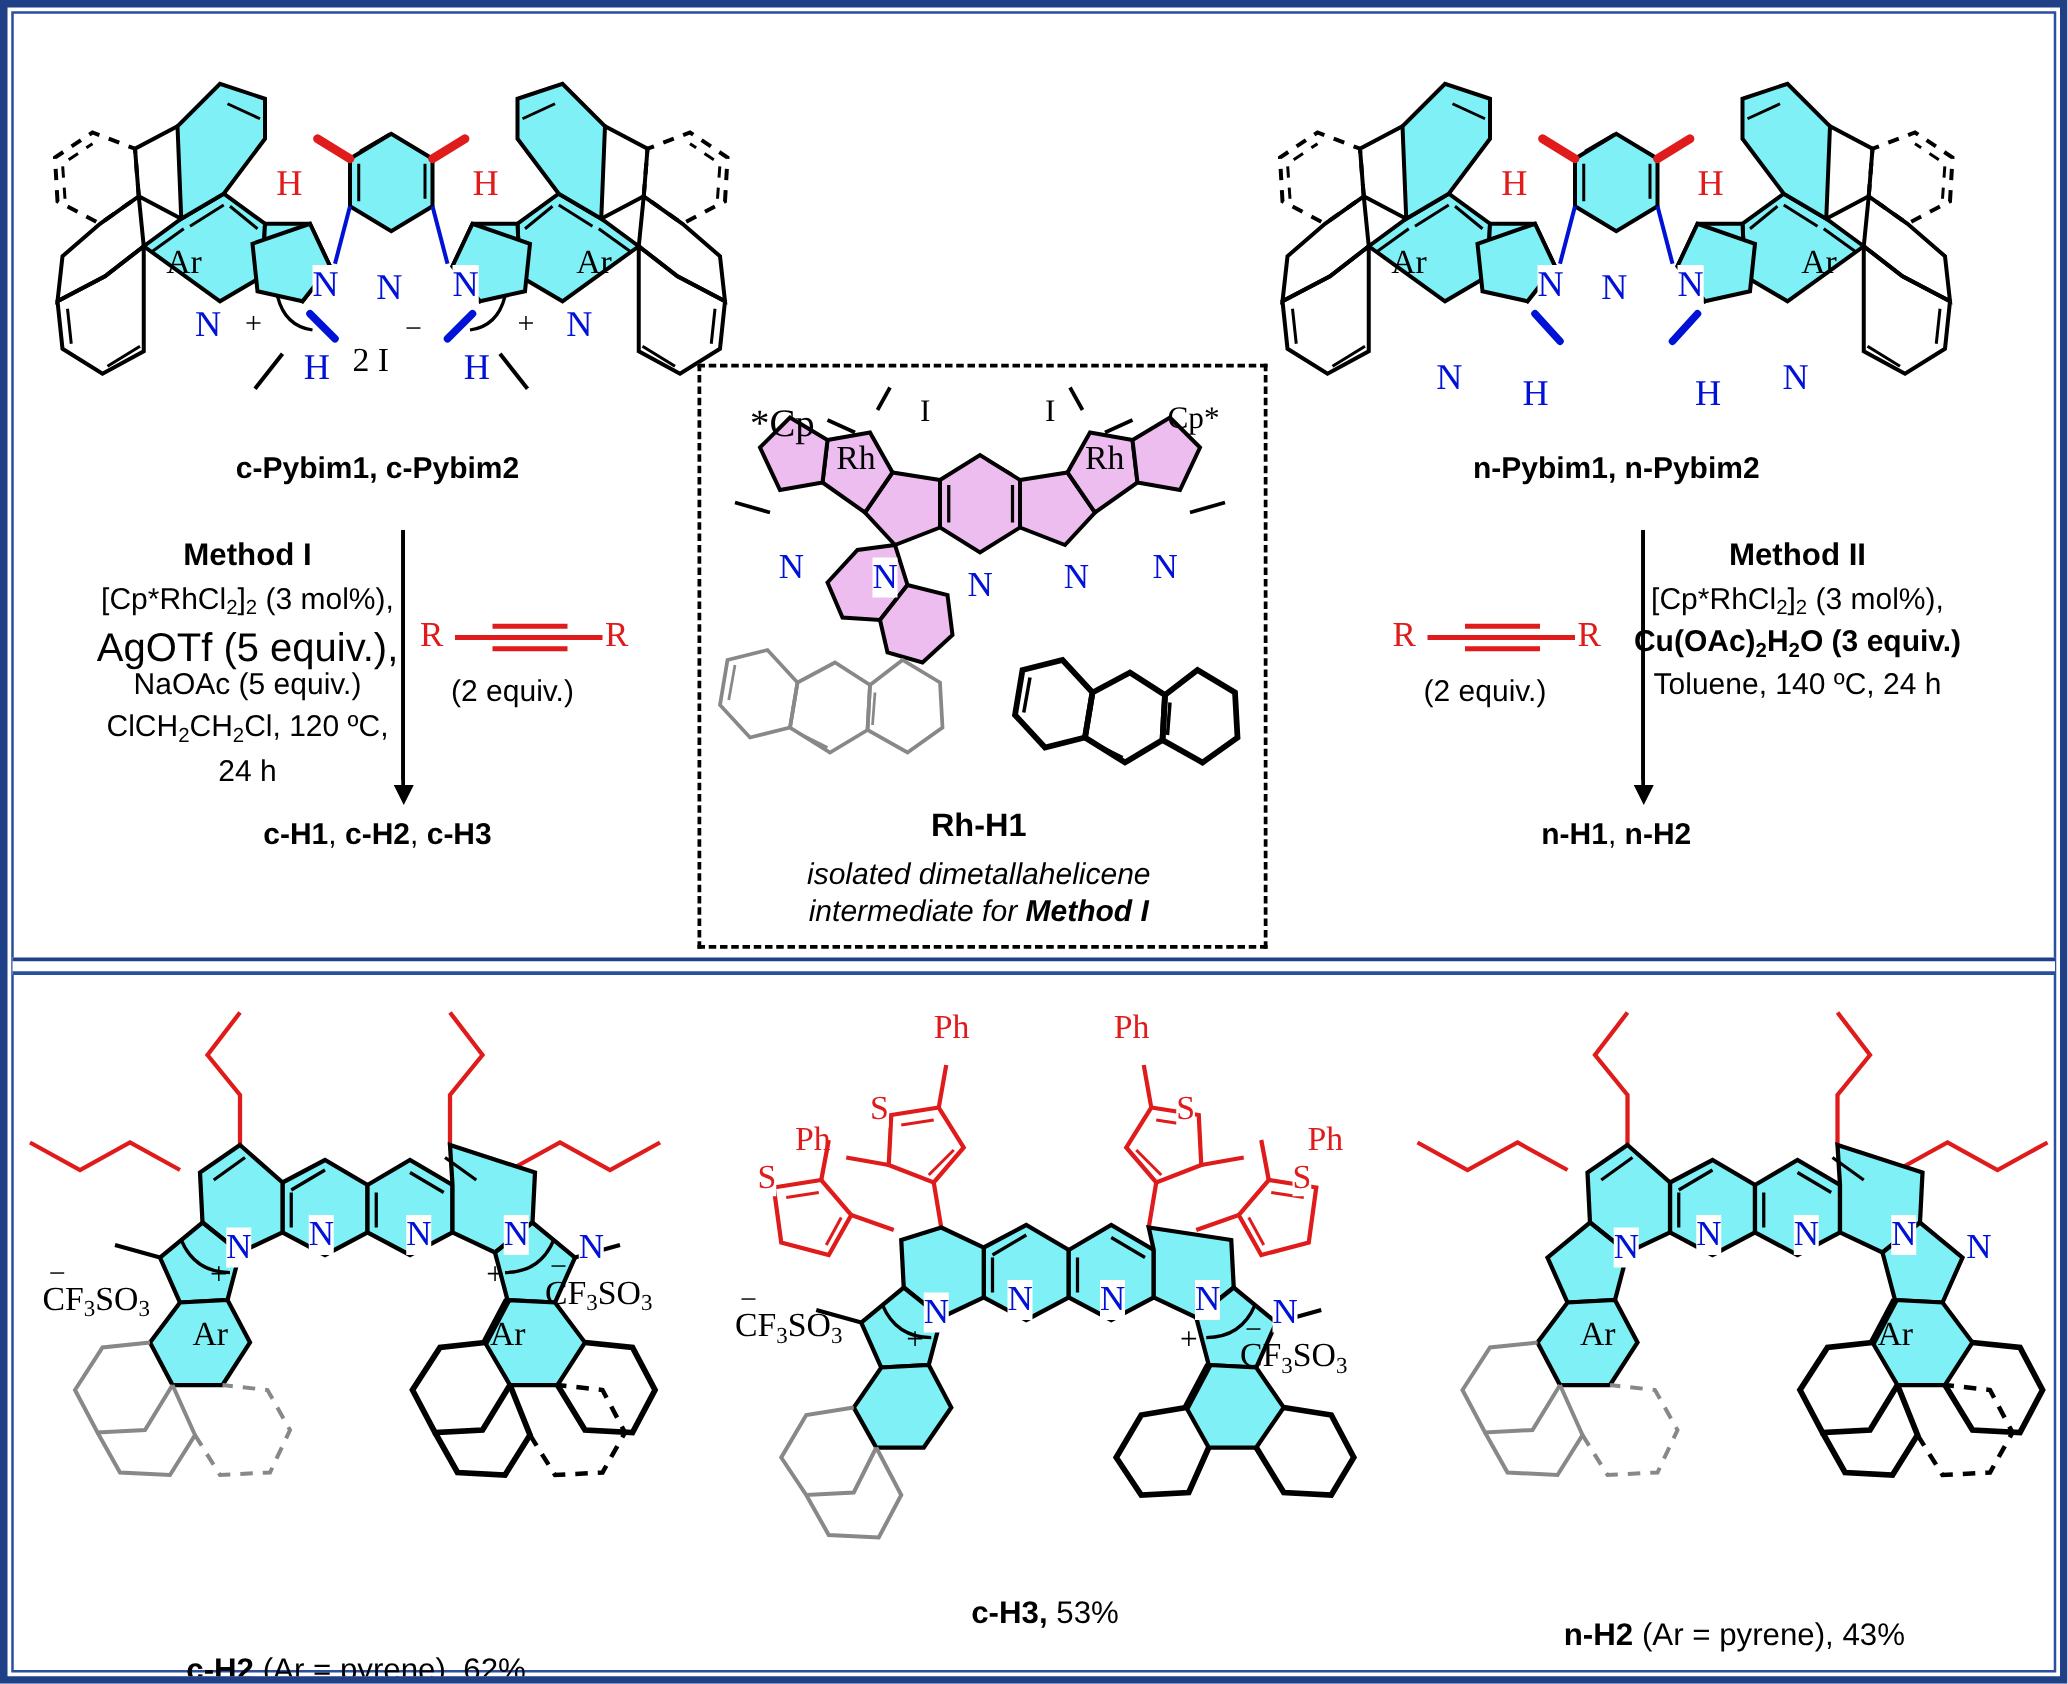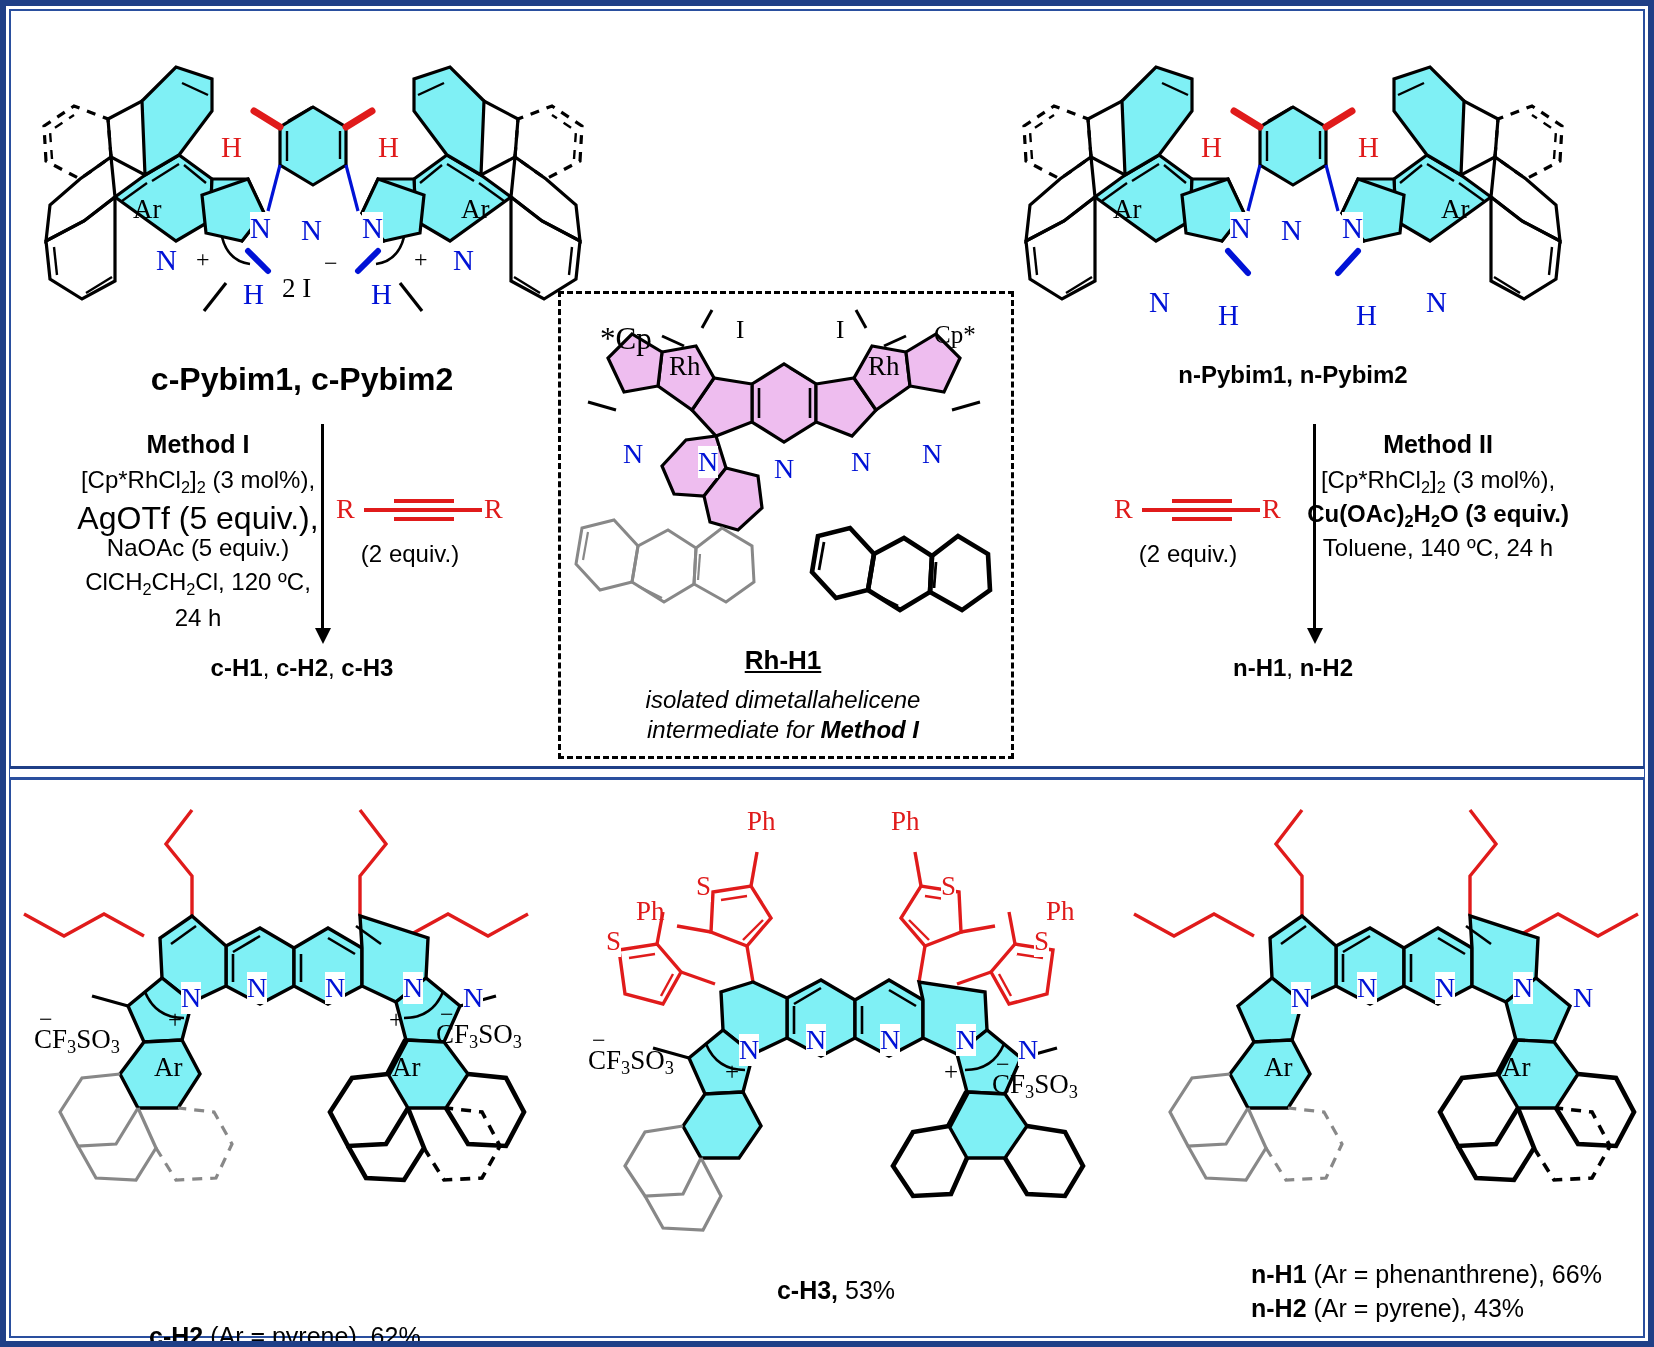--- a/index.html
+++ b/index.html
@@ -148,21 +148,21 @@
   <div class="txt lbl" style="left:150px;top:238px;font-size:29px;color:#0012D6;background:#fff;">N</div>
   <div class="txt lbl" style="left:356px;top:206px;font-size:29px;color:#0012D6;background:#fff;">N</div>
   <div class="txt lbl" style="left:447px;top:238px;font-size:29px;color:#0012D6;background:#fff;">N</div>
   <div class="txt lbl" style="left:237px;top:272px;font-size:29px;color:#0012D6;">H</div>
   <div class="txt lbl" style="left:365px;top:272px;font-size:29px;color:#0012D6;">H</div>
   <div class="txt lbl" style="left:190px;top:240px;font-size:24px;">+</div>
   <div class="txt lbl" style="left:408px;top:240px;font-size:24px;">+</div>
   <div class="txt lbl" style="left:318px;top:244px;font-size:24px;">−</div>
   <div class="txt lbl" style="left:276px;top:267px;font-size:27px;">2 I</div>
 
-  <div class="txt b ctr" style="left:296px;top:355px;font-size:32px;">c-Pybim1, c-Pybim2</div>
+  <div class="txt b ctr" style="left:296px;top:355px;font-size:24px;">c-Pybim1, c-Pybim2</div>
 
   <div class="vline" style="left:315px;top:418px;height:200px;"></div>
   <div class="arrow" style="left:315px;top:418px;height:206px;"></div>
 
   <div class="txt b ctr" style="left:192px;top:424px;font-size:25px;">Method I</div>
   <div class="txt ctr" style="left:192px;top:460px;font-size:24px;">[Cp*RhCl<sub>2</sub>]<sub>2</sub> (3 mol%),</div>
   <div class="txt ctr" style="left:192px;top:494px;font-size:32px;">AgOTf (5 equiv.),</div>
   <div class="txt ctr" style="left:192px;top:528px;font-size:24px;">NaOAc (5 equiv.)</div>
   <div class="txt ctr" style="left:192px;top:562px;font-size:24px;">ClCH<sub>2</sub>CH<sub>2</sub>Cl, 120 ºC,</div>
   <div class="txt ctr" style="left:192px;top:598px;font-size:24px;">24 h</div>
@@ -350,21 +350,21 @@
   <div class="txt lbl" style="left:830px;top:310px;font-size:25px;">I</div>
   <div class="txt lbl" style="left:928px;top:315px;font-size:25px;">Cp*</div>
   <div class="txt lbl" style="left:663px;top:345px;font-size:27px;">Rh</div>
   <div class="txt lbl" style="left:862px;top:345px;font-size:27px;">Rh</div>
   <div class="txt lbl" style="left:617px;top:432px;font-size:28px;color:#0012D6;background:#fff;">N</div>
   <div class="txt lbl" style="left:692px;top:440px;font-size:28px;color:#0012D6;background:#fff;">N</div>
   <div class="txt lbl" style="left:768px;top:447px;font-size:28px;color:#0012D6;background:#fff;">N</div>
   <div class="txt lbl" style="left:845px;top:440px;font-size:28px;color:#0012D6;background:#fff;">N</div>
   <div class="txt lbl" style="left:916px;top:432px;font-size:28px;color:#0012D6;background:#fff;">N</div>
 
-  <div class="txt b ctr" style="left:777px;top:639px;font-size:26px;text-decoration:underline;">Rh-H1</div>
+  <div class="txt b ctr" style="left:777px;top:639px;font-size:26px;">Rh-H1</div>
   <div class="txt ital ctr" style="left:777px;top:680px;font-size:24px;">isolated dimetallahelicene</div>
   <div class="txt ital ctr" style="left:777px;top:710px;font-size:24px;"><span>intermediate for </span><span class="b">Method I</span></div>
 
   <svg style="position:absolute;left:10px;top:790px;" width="520" height="400" viewBox="0 0 520 400">
 
     <g fill="none" stroke="#E01B1B" stroke-width="3.4">
       <polyline points="176,120 176,80 150,48 176,14"></polyline>
       <polyline points="344,120 344,80 370,48 344,14"></polyline>
       <polyline points="128,140 88,118 48,140 8,118"></polyline>
       <polyline points="392,140 432,118 472,140 512,118"></polyline>
@@ -575,16 +575,15 @@
   </svg>
 
   <div class="txt lbl" style="left:1285px;top:976px;font-size:28px;color:#0012D6;background:#fff;">N</div>
   <div class="txt lbl" style="left:1351px;top:966px;font-size:28px;color:#0012D6;background:#fff;">N</div>
   <div class="txt lbl" style="left:1429px;top:966px;font-size:28px;color:#0012D6;background:#fff;">N</div>
   <div class="txt lbl" style="left:1507px;top:966px;font-size:28px;color:#0012D6;background:#fff;">N</div>
   <div class="txt lbl" style="left:1567px;top:976px;font-size:28px;color:#0012D6;background:#fff;">N</div>
   <div class="txt lbl" style="left:1258px;top:1046px;font-size:27px;">Ar</div>
   <div class="txt lbl" style="left:1496px;top:1046px;font-size:27px;">Ar</div>
 
-  <div class="txt" style="left:1245px;top:1254px;font-size:25px;"><span class="b">n-H1</span><span> (Ar = phenanthrene), 66%</span></div>
   <div class="txt" style="left:1245px;top:1288px;font-size:25px;"><span class="b">n-H2</span><span> (Ar = pyrene), 43%</span></div>
 
 </div>
 
 </body></html>

